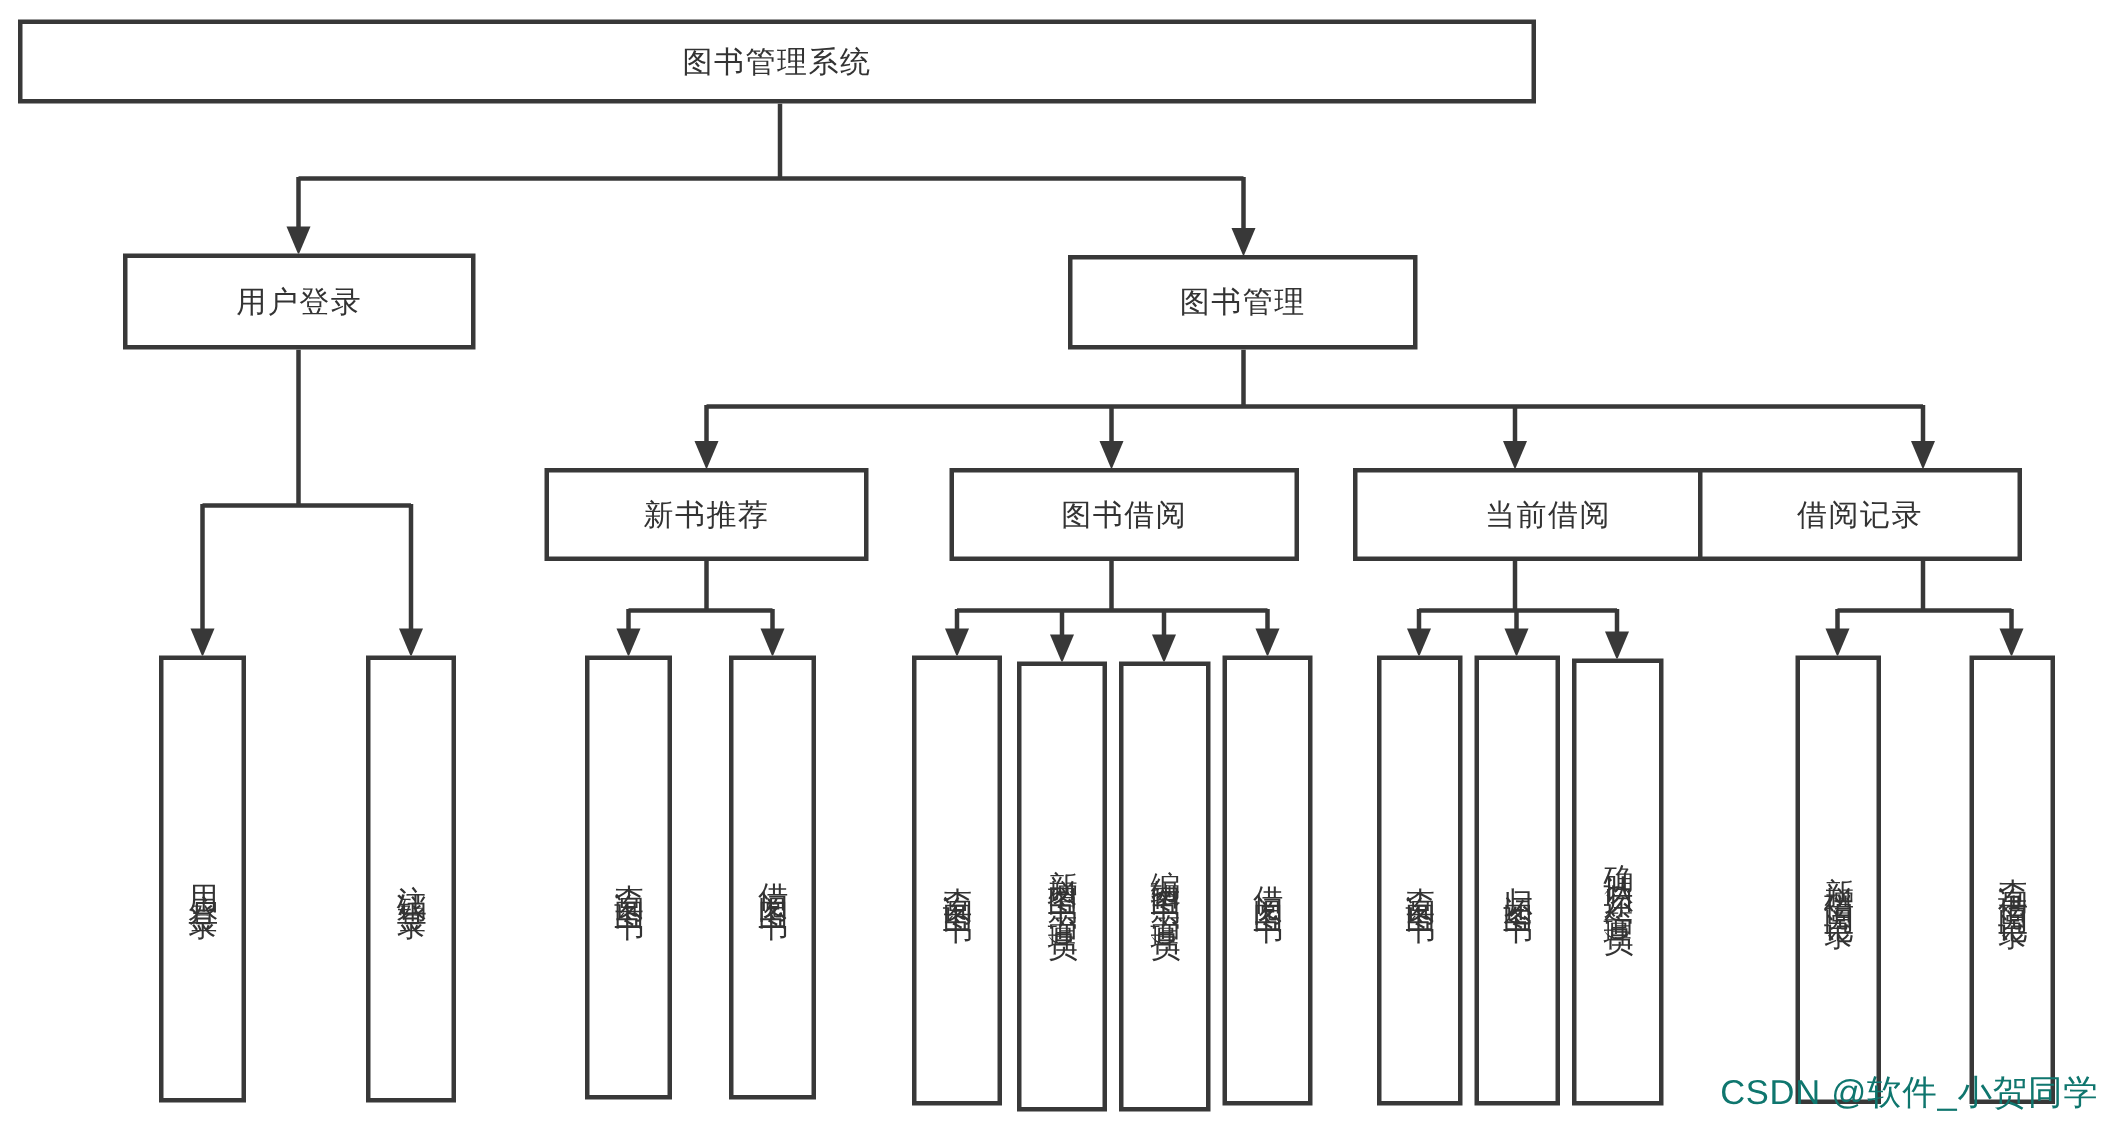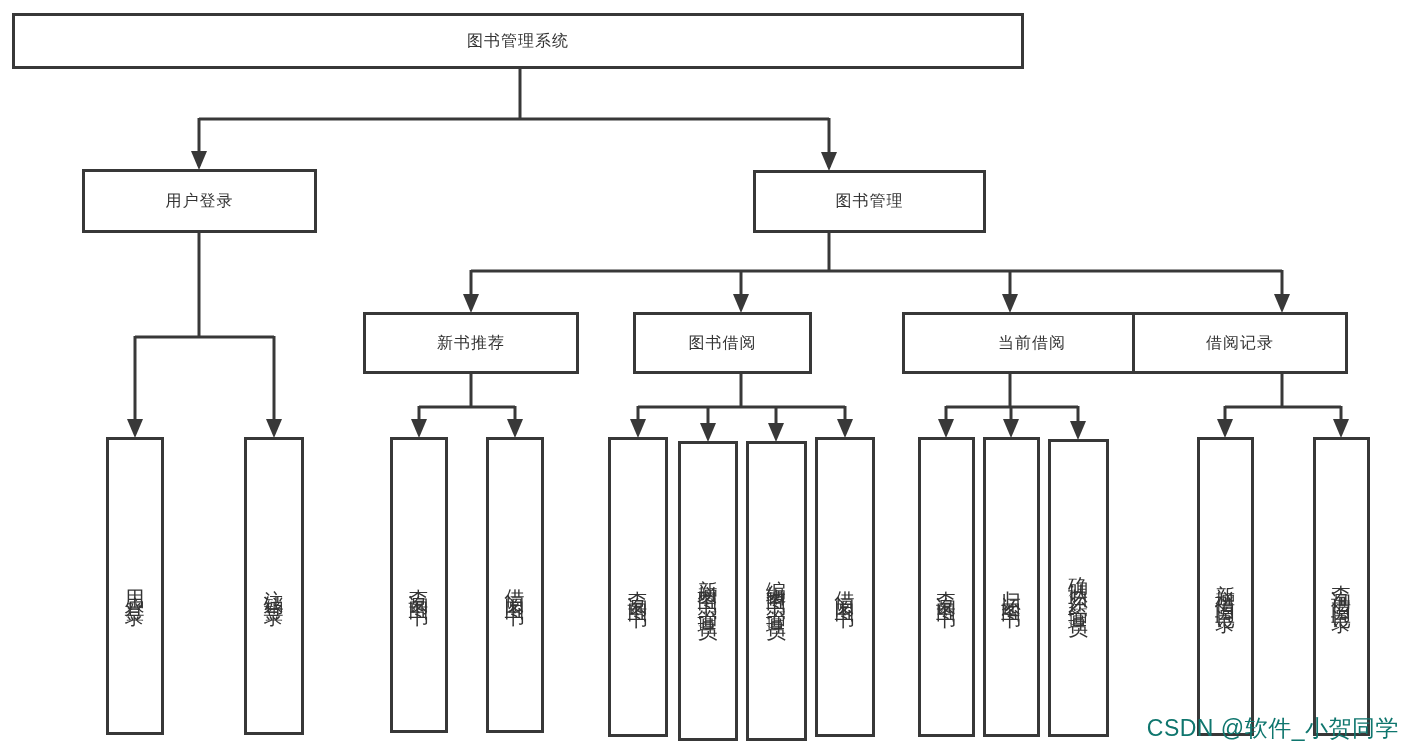--- a/index.html
+++ b/index.html
@@ -14,21 +14,21 @@
   }
   .wires { position: absolute; left: 0; top: 0; }
   .hnode {
     position: absolute;
     box-sizing: border-box;
     border: 3px solid #383838;
     background: #ffffff;
     display: flex;
     align-items: center;
     justify-content: center;
-    font-size: 16px;
+    font-size: 20px;
     letter-spacing: 1px;
     white-space: nowrap;
   }
   .vnode {
     position: absolute;
     box-sizing: border-box;
     border: 3px solid #383838;
     background: #ffffff;
     writing-mode: vertical-rl;
     text-orientation: mixed;
@@ -117,24 +117,24 @@
       <polygon points="1003,419 1019,419 1011,438"></polygon>
       <polygon points="1070,421 1086,421 1078,440"></polygon>
       <polygon points="1217,419 1233,419 1225,438"></polygon>
       <polygon points="1333,419 1349,419 1341,438"></polygon>
     </g>
   </svg>
 
   <div class="hnode" style="left:12px; top:13px; width:1012px; height:56px;">图书管理系统</div>
 
   <div class="hnode" style="left:82px; top:169px; width:235px; height:64px;">用户登录</div>
-  <div class="hnode" style="left:753px; top:170px; width:233px; height:63px;">图书管理</div>
+  <div class="hnode" style="left:712px; top:170px; width:233px; height:63px;">图书管理</div>
 
   <div class="hnode" style="left:363px; top:312px; width:216px; height:62px;">新书推荐</div>
-  <div class="hnode" style="left:633px; top:312px; width:179px; height:62px;">图书借阅</div>
+  <div class="hnode" style="left:633px; top:312px; width:233px; height:62px;">图书借阅</div>
   <div class="hnode" style="left:902px; top:312px; width:260px; height:62px;">当前借阅</div>
   <div class="hnode" style="left:1132px; top:312px; width:216px; height:62px;">借阅记录</div>
 
   <div class="vnode" style="left:106px; top:437px; width:58px; height:298px;">用户登录</div>
   <div class="vnode" style="left:244px; top:437px; width:60px; height:298px;">注销登录</div>
 
   <div class="vnode" style="left:390px; top:437px; width:58px; height:296px;">查询图书</div>
   <div class="vnode" style="left:486px; top:437px; width:58px; height:296px;">借阅图书</div>
 
   <div class="vnode" style="left:608px; top:437px; width:60px; height:300px;">查询图书</div>

